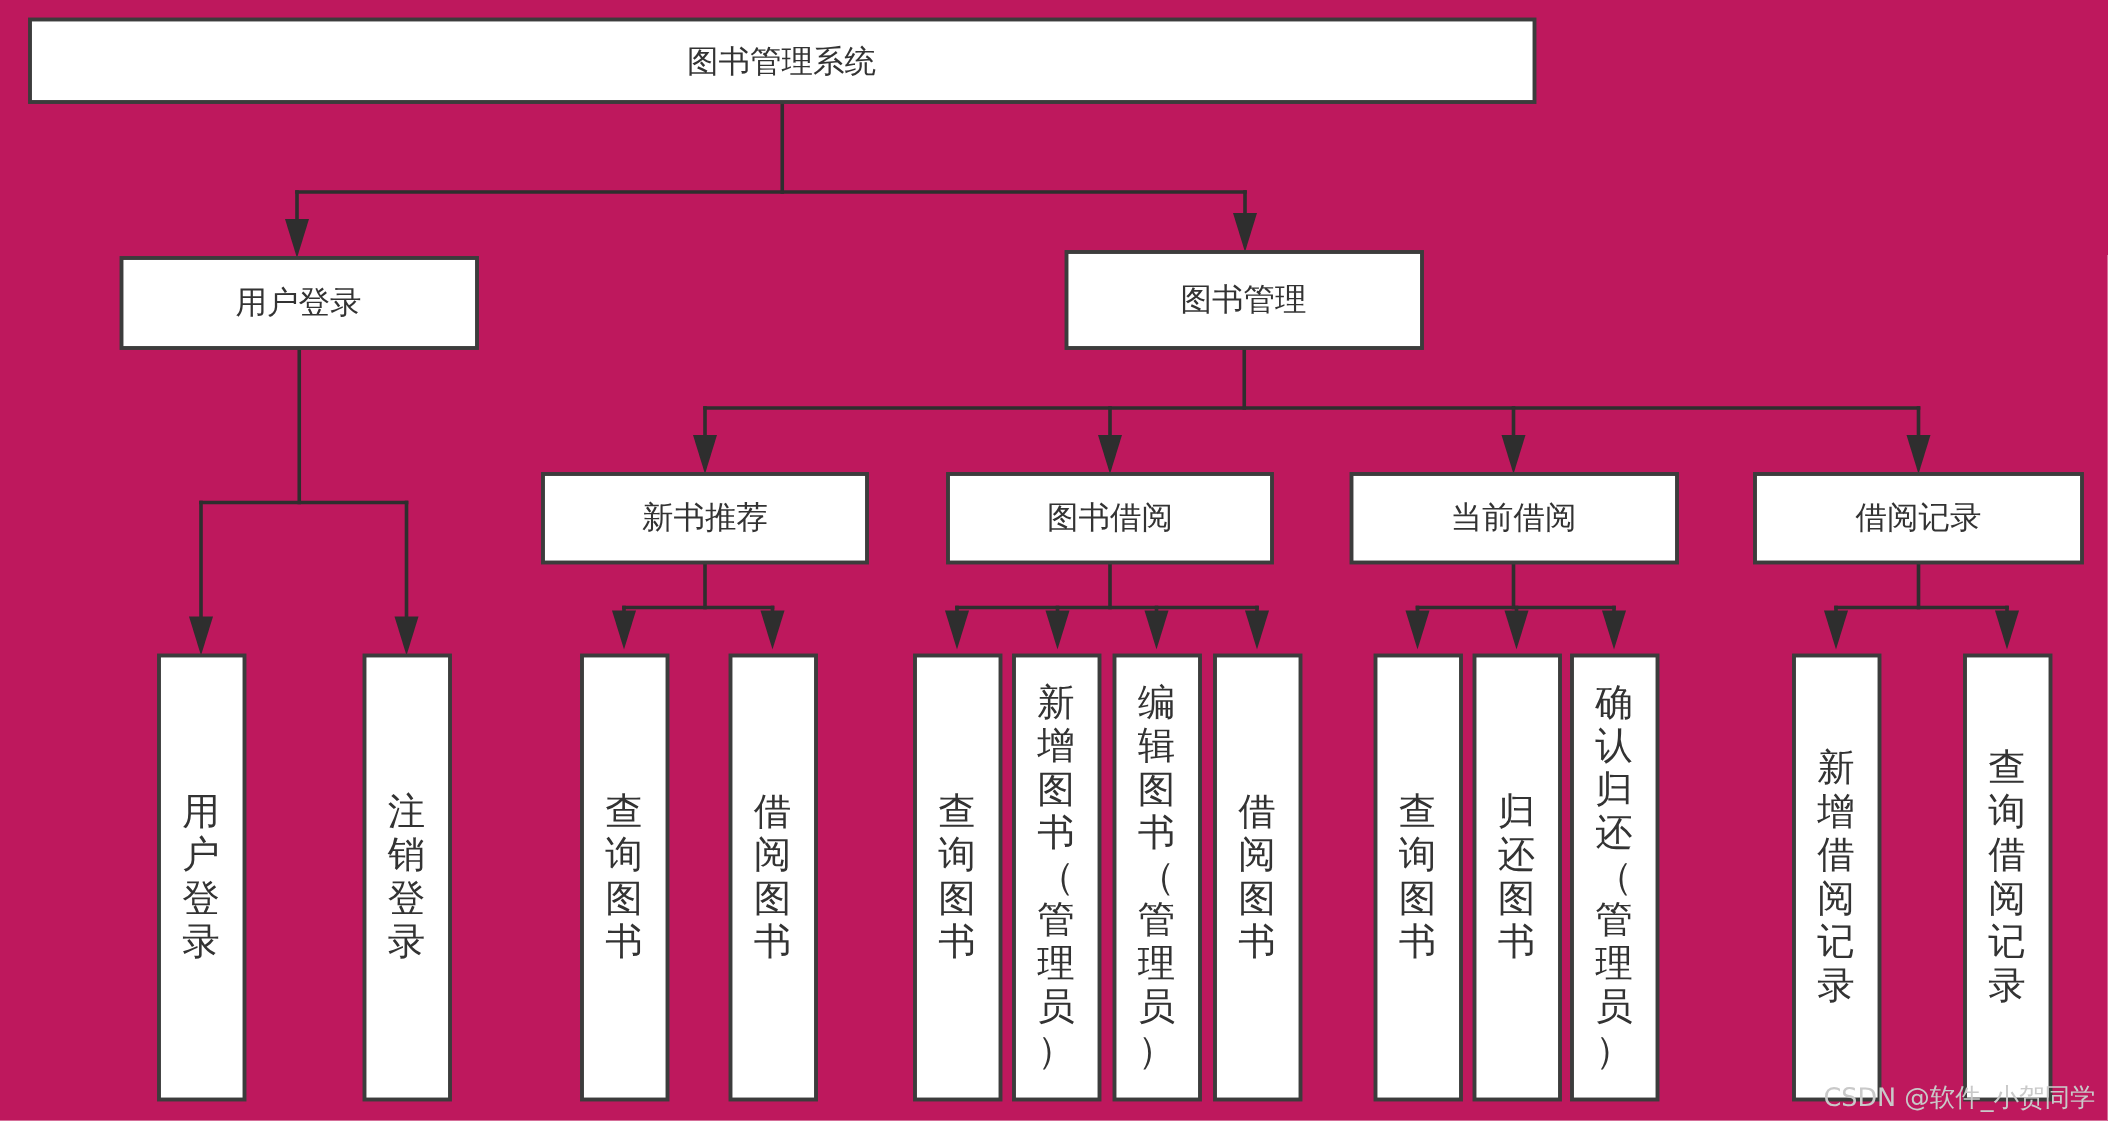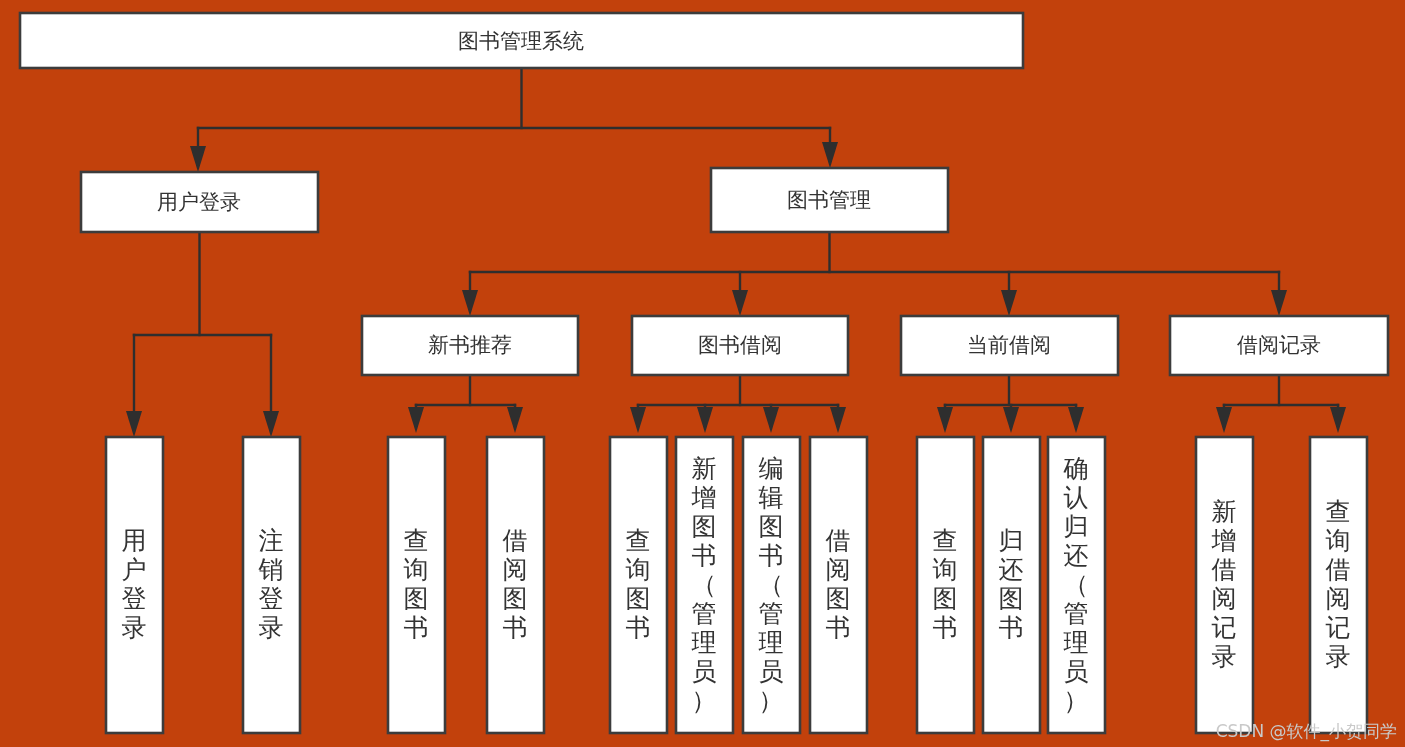--- a/index.html
+++ b/index.html
@@ -10,21 +10,21 @@
   body {
     width: 1405px;
     height: 747px;
     font-family: "DejaVu Sans", "Liberation Sans", sans-serif;
     overflow: hidden;
   }
   #diagram-root {
     position: relative;
     width: 1405px;
     height: 747px;
-    background: #c2410c;
+    background: #be185d;
   }
   svg.tree {
     position: absolute;
     top: 0;
     left: 0;
     width: 1405px;
     height: 747px;
     display: block;
   }
   .node-box {

